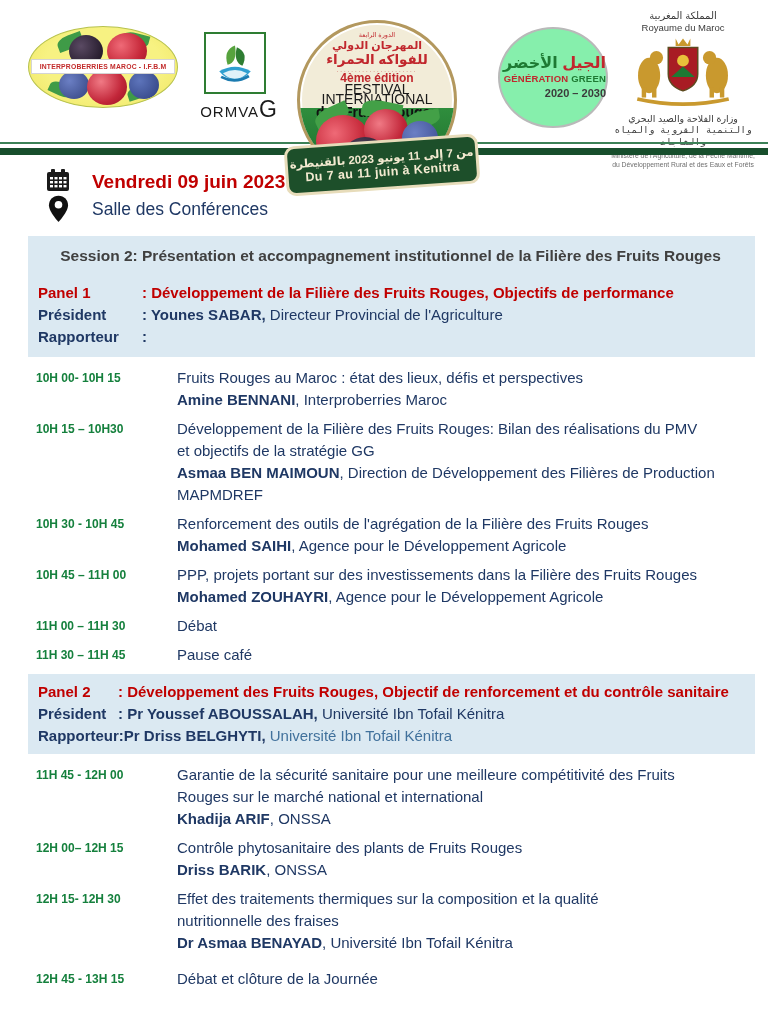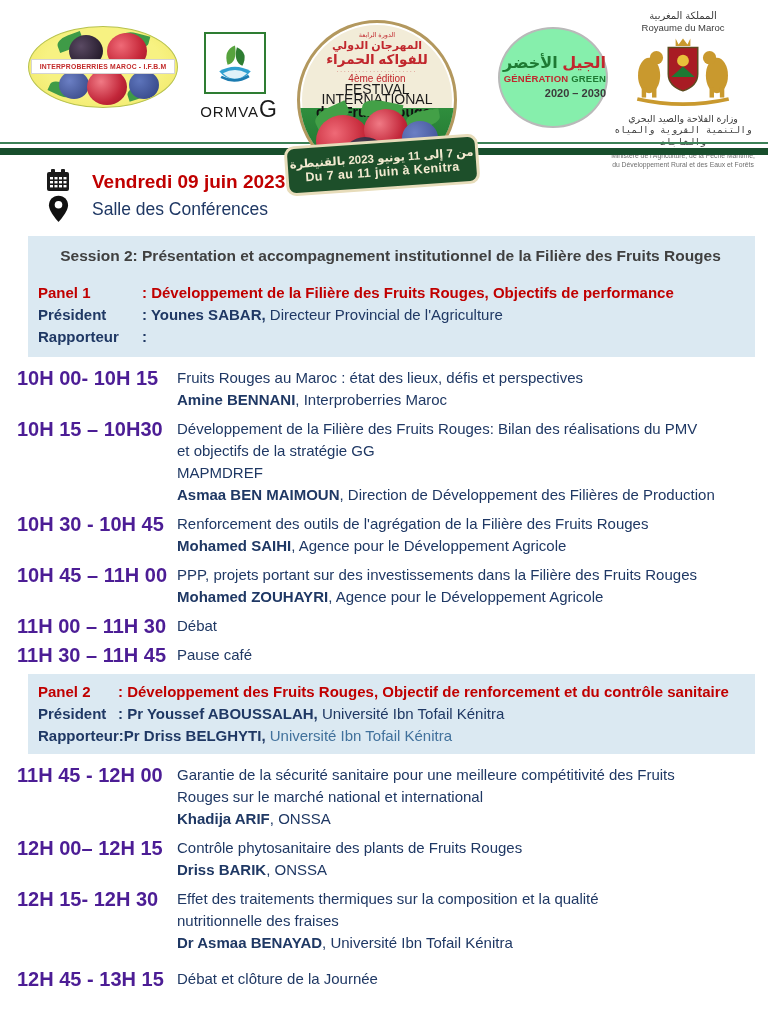--- a/index.html
+++ b/index.html
@@ -30,21 +30,21 @@
   
   .badge-wrap{position:absolute;left:295px;top:2px;width:178px;height:190px;z-index:2;}
   .badge-circle{position:absolute;left:2px;top:18px;width:154px;height:154px;border-radius:50%;
     background:#f2ecd8;border:3px solid #b3985e;box-shadow:0 0 0 2px #fff inset;overflow:hidden;text-align:center;}
   .badge-green{position:absolute;bottom:0;left:0;width:100%;height:45%;background:linear-gradient(#2f8e3d,#1c6b2c);}
   .badge-txt{position:relative;z-index:2;}
   .bt1{font-size:6.5px;color:#c1272d;padding-top:8px;}
   .bt2{font-size:11px;font-weight:bold;color:#c1272d;line-height:13px;}
   .bt3{font-size:13.5px;font-weight:bold;color:#c1272d;line-height:15px;}
   .bdots{font-size:6px;color:#c1272d;letter-spacing:2px;line-height:6px;}
-  .bt4{font-size:10px;font-weight:normal;color:#c1272d;line-height:11px;}
+  .bt4{font-size:12px;font-weight:bold;color:#c1272d;line-height:11px;}
   .bt5{font-size:14px;font-weight:normal;color:#1a1a1a;line-height:10px;}
   .bt6{font-size:14px;font-weight:bold;color:#111;line-height:16px;}
   .berry{position:absolute;border-radius:50%;z-index:3;}
   .leafe{position:absolute;background:#43a047;border-radius:50% 0 50% 0;z-index:2;}
   .ribbon{position:absolute;left:-10px;top:138px;width:188px;height:44px;background:#1d4f2a;
     border:3px solid #e7dcba;border-radius:10px;transform:rotate(-4deg);z-index:3;
     display:flex;flex-direction:column;align-items:center;justify-content:center;color:#f3ead0;}
   .ribbon .ar{font-size:11.5px;font-weight:bold;line-height:14px;}
   .ribbon .fr{font-size:12.5px;font-weight:bold;letter-spacing:.4px;line-height:15px;}
 
@@ -77,21 +77,21 @@
   .session-title{text-align:center;font-weight:bold;font-size:15.5px;color:#404040;line-height:21px;margin-bottom:16px;}
   .prow{display:flex;font-size:15px;line-height:22px;color:#1f3864;}
   .p1-label{flex:0 0 104px;font-weight:bold;}
   .p2-label{flex:0 0 80px;font-weight:bold;}
   .redline{color:#c00000;font-weight:bold;}
   .bold{font-weight:bold;}
   .steel{color:#41719c;}
 
   .sched-list{margin-top:10px;}
   .sched-row{display:flex;margin-bottom:7px;}
-  .sched-time{flex:0 0 177px;box-sizing:border-box;padding-left:17px;color:#4c1d95;font-weight:bold;font-size:20px;line-height:22px;white-space:nowrap;}
+  .sched-time{flex:0 0 177px;box-sizing:border-box;padding-left:36px;color:#15803d;font-weight:bold;font-size:12px;line-height:22px;white-space:nowrap;}
   .sched-content{flex:1;padding-right:26px;font-size:15px;color:#1f3864;}
   .sched-line{line-height:22px;white-space:pre-wrap;}
   .sched-list.afternoon .sched-row:last-child{margin-top:14px;}
 </style>
 </head>
 <body>
 
 <div class="header">
 
   <div class="logo-ipb">
@@ -245,22 +245,22 @@
         <div class="sched-content">
           <div class="sched-line"><span>Fruits Rouges au Maroc : état des lieux, défis et perspectives</span></div>
           <div class="sched-line"><span class="bold">Amine BENNANI</span><span>, Interproberries Maroc</span></div>
         </div>
       </div>
       <div class="sched-row">
         <div class="sched-time">10H 15 – 10H30</div>
         <div class="sched-content">
           <div class="sched-line"><span>Développement de la Filière des Fruits Rouges: Bilan des réalisations du PMV</span></div>
           <div class="sched-line"><span>et objectifs de la stratégie GG</span></div>
+          <div class="sched-line"><span class="bold">Asmaa BEN MAIMOUN</span><span>, Direction de Développement des Filières de Production</span></div>
           <div class="sched-line"><span>MAPMDREF</span></div>
-          <div class="sched-line"><span class="bold">Asmaa BEN MAIMOUN</span><span>, Direction de Développement des Filières de Production</span></div>
         </div>
       </div>
       <div class="sched-row">
         <div class="sched-time">10H 30 - 10H 45</div>
         <div class="sched-content">
           <div class="sched-line"><span>Renforcement des outils de l'agrégation de la Filière des Fruits Rouges</span></div>
           <div class="sched-line"><span class="bold">Mohamed SAIHI</span><span>, Agence pour le Développement Agricole</span></div>
         </div>
       </div>
       <div class="sched-row">

